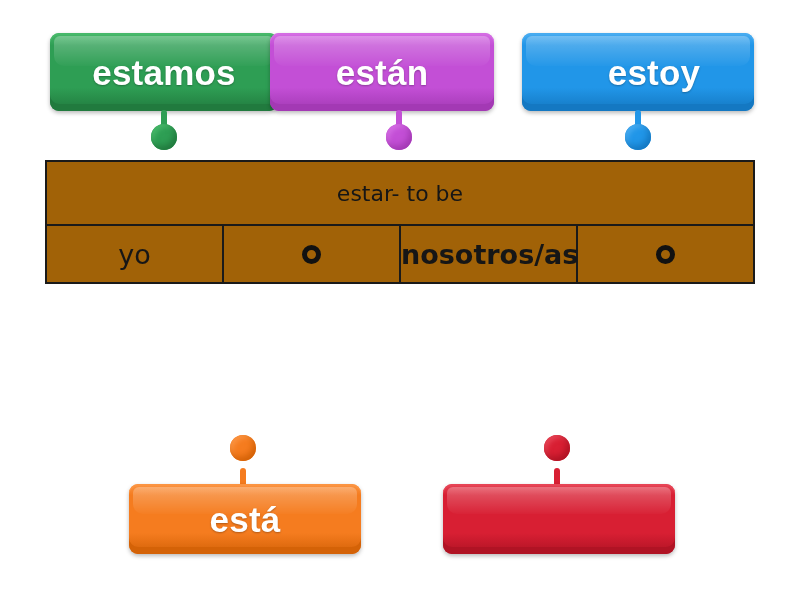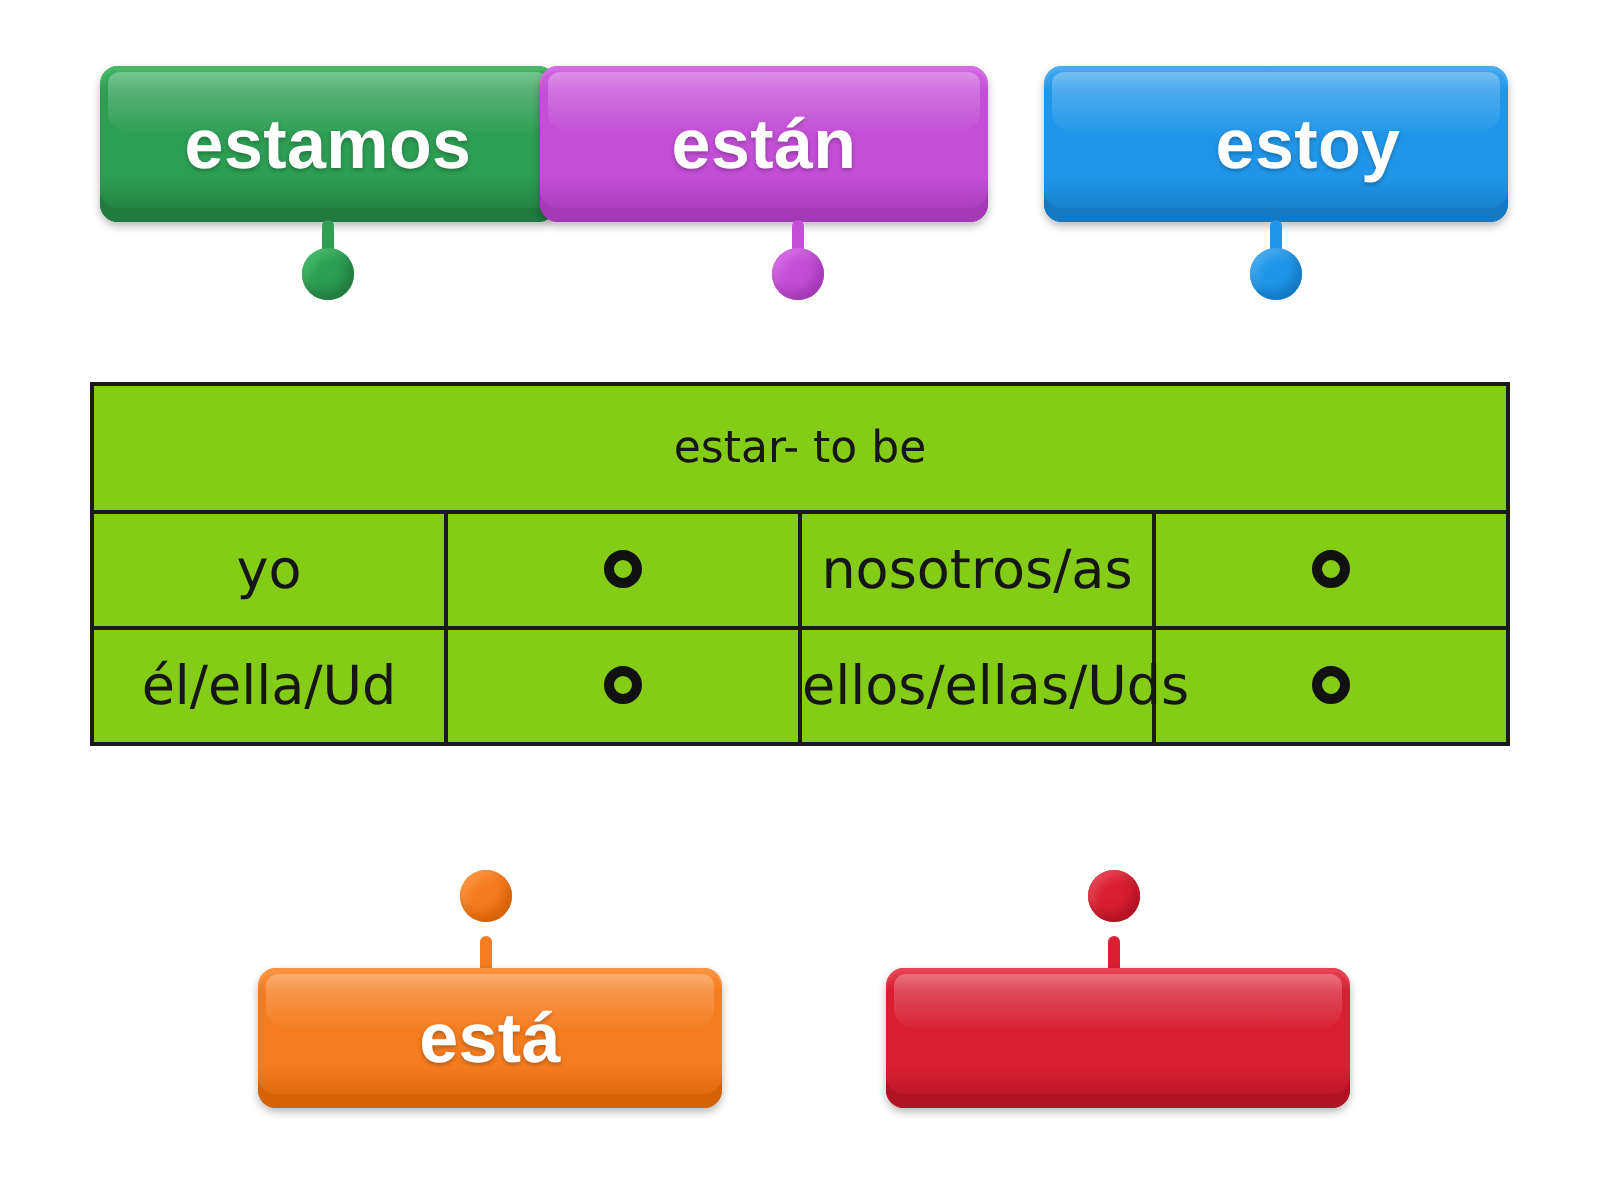--- a/index.html
+++ b/index.html
@@ -83,25 +83,25 @@
   }
   .pin-down .stem { top: 0; height: 22px; }
   .pin-down .head { top: 14px; }
   .pin-up .stem { bottom: 0; height: 22px; }
   .pin-up .head { top: 0; }
 
   
   #diagram-table {
     position: absolute;
     left: 45px;
-    top: 191px;
+    top: 160px;
     width: 710px;
     border-collapse: collapse;
     table-layout: fixed;
-    background: #84cc16;
+    background: #a16207;
   }
   #diagram-table td {
     border: 2px solid #1a1a1a;
     text-align: center;
     vertical-align: middle;
     font-family: "DejaVu Sans", sans-serif;
     font-size: 27px;
     color: #161616;
     padding: 0;
     height: 56px;
@@ -158,32 +158,22 @@
   <table id="diagram-table">
     <tbody>
       <tr>
         <td class="title-cell" colspan="4">estar- to be</td>
       </tr>
       <tr>
         <td style="width:184px;">yo</td>
         <td style="width:112px;">
           <span class="drop-dot"></span>
         </td>
-        <td style="width:256px;">nosotros/as</td>
+        <td style="width:256px;font-weight:bold;">nosotros/as</td>
         <td style="width:158px;">
-          <span class="drop-dot"></span>
-        </td>
-      </tr>
-      <tr>
-        <td>él/ella/Ud</td>
-        <td>
-          <span class="drop-dot"></span>
-        </td>
-        <td>ellos/ellas/Uds</td>
-        <td>
           <span class="drop-dot"></span>
         </td>
       </tr>
     </tbody>
   </table>
 
   <div class="pin pin-up" id="pin-esta" style="left:230px; top:435px; height:55px;">
     <span class="stem" style="background: rgb(245, 124, 31);"></span>
     <span class="head" style="background: rgb(245, 124, 31); box-shadow: rgb(212, 98, 7) -3px -4px 6px inset, rgb(251, 148, 66) 3px 3px 5px inset;"></span>
   </div>

